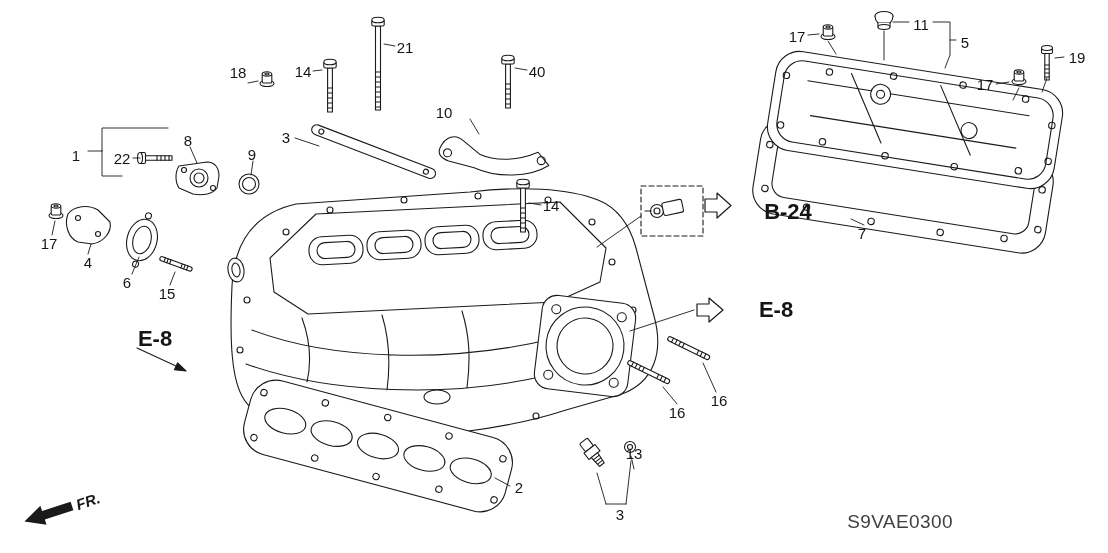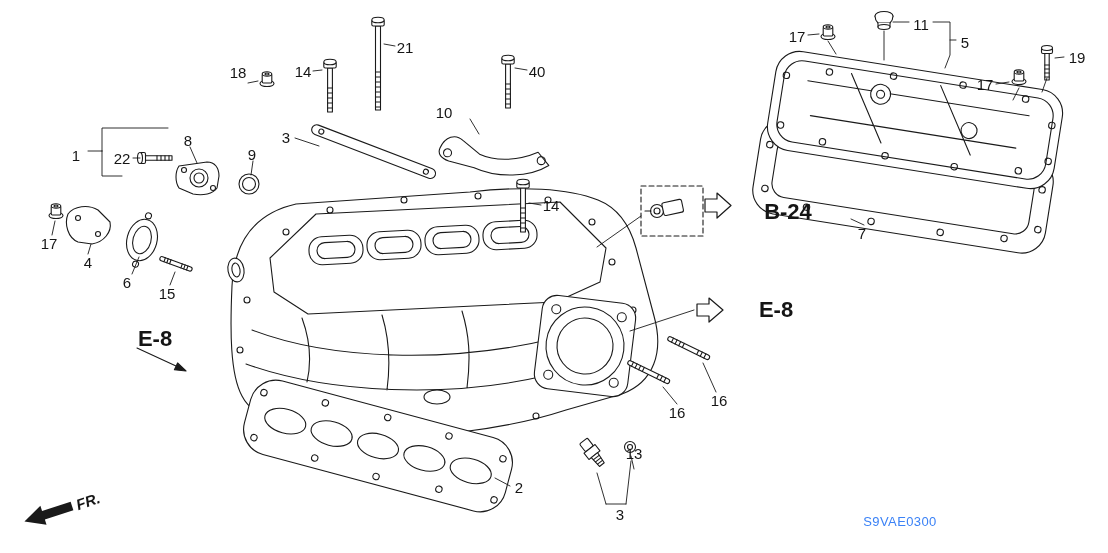--- a/index.html
+++ b/index.html
@@ -3,21 +3,21 @@
 <meta charset="utf-8">
 <style>
   * { margin:0; padding:0; box-sizing:border-box; }
   html,body { width:1108px; height:553px; background:#ffffff; overflow:hidden;
               font-family:"Liberation Sans", sans-serif; }
   .stage { position:absolute; left:0; top:0; width:1108px; height:553px; }
   svg.art { position:absolute; left:0; top:0; }
   .lbl { position:absolute; transform:translate(-50%,-50%); font-size:15px; color:#151515;
          white-space:nowrap; line-height:1; }
   .ref { font-weight:bold; font-size:22px;margin-left:36px; }
-  .code { font-size:13px; letter-spacing:.4px; color:#3b82f6; }
+  .code { font-size:19px; letter-spacing:.4px; color:#404040; }
   .fr { font-weight:bold; font-style:italic; font-size:15px;
         transform:translate(-50%,-50%) rotate(-19deg); }
 </style>
 </head>
 <body>
 
 <div class="stage">
 
 <svg class="art" width="1108" height="553" viewBox="0 0 1108 553">
   <defs>

